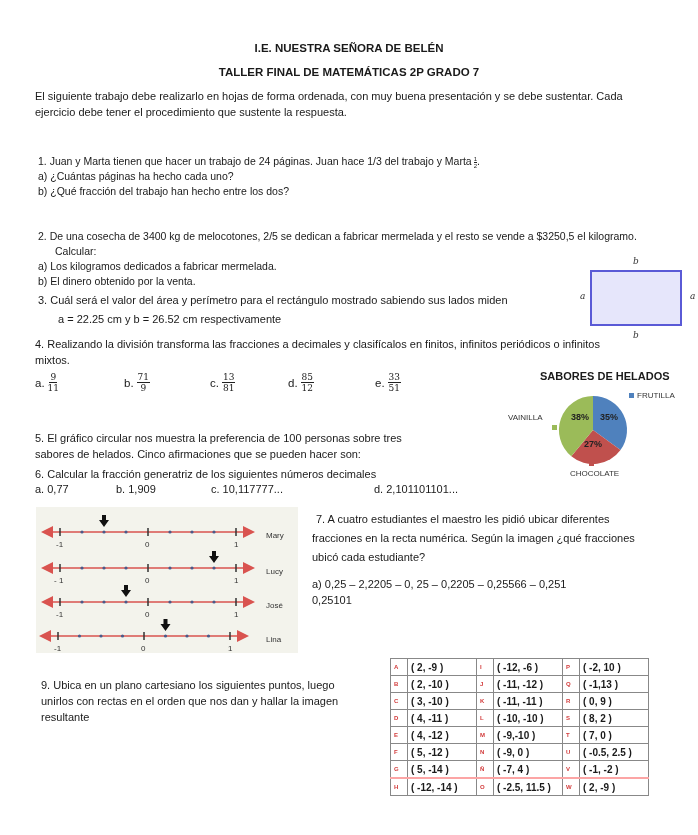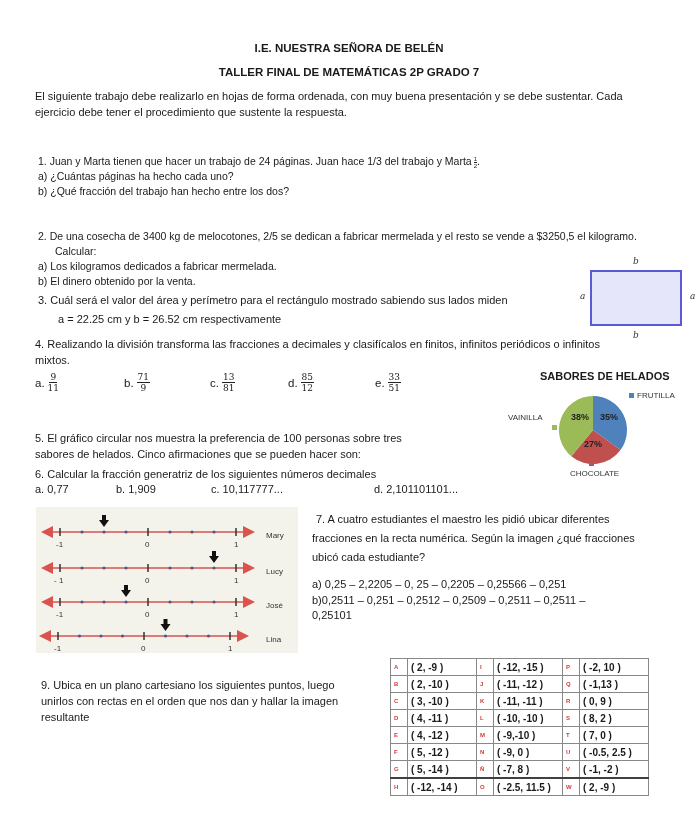--- a/index.html
+++ b/index.html
@@ -16,21 +16,21 @@
   .fracitem { position: absolute; font-size: 11.5px; display: flex; align-items: center; }
   .tiny-frac { display: inline-flex; flex-direction: column; align-items: center; vertical-align: middle; font-size: 6px; line-height: 6px; margin-left: 2px; }
   .tiny-frac .num { border-bottom: 1px solid #222; }
   .rect-fig { left: 590px; top: 270px; width: 92px; height: 56px; background: #e6e6fb; border: 2px solid #5a5ad6; box-sizing: border-box; }
   .var { font-family: "DejaVu Serif", serif; font-style: italic; font-size: 9px; color: #333; }
   .numline-box { left: 36px; top: 507px; width: 262px; height: 146px; background: #f3f3ec; }
   table.pts { position: absolute; left: 390px; top: 658px; border-collapse: collapse; font-size: 10px; }
   table.pts td { border: 1px solid #888; height: 16px; padding: 0 3px; text-align: left; font-weight: bold; }
   table.pts td.lt { color: #d23a3a; font-size: 6px; width: 10px; }
   table.pts td.val { width: 62px; }
-  table.pts tr.last td { border-top: 2px solid #404040; }
+  table.pts tr.last td { border-top: 2px solid #fca5a5; }
   .pie-title { left: 540px; top: 370px; font-weight: bold; font-size: 11px; }
 </style>
 </head>
 <body>
 
 <div class="abs title" style="top:42px;">I.E. NUESTRA SEÑORA DE BELÉN</div>
 <div class="abs title" style="top:58px;margin-top:8px;">TALLER FINAL DE MATEMÁTICAS 2P GRADO 7</div>
 
 <div class="abs p" style="left:35px; top:88px; width:640px;">
   <div>El siguiente trabajo debe realizarlo en hojas de forma ordenada, con muy buena presentación y se debe sustentar. Cada</div>
@@ -219,37 +219,36 @@
 </div>
 
 <div class="abs p" style="left:312px; top:510px; width:386px; line-height:19px;">
   <div style="padding-left:4px;">7. A cuatro estudiantes el maestro les pidió ubicar diferentes</div>
   <div>fracciones en la recta numérica.   Según la imagen ¿qué fracciones</div>
   <div>ubicó cada estudiante?</div>
 </div>
 
 <div class="abs p" style="left:312px; top:577px; width:386px; line-height:15.5px;">
   <div>a) 0,25  –  2,2205 –  0, 25  –  0,2205  –  0,25566  –  0,251</div>
-  <div>b)0,2511 –  0,251 –  0,2512 –  0,2509  –  0,2511 – 0,2511 –</div>
   <div>0,25101</div>
 </div>
 
 <div class="abs p" style="left:41px; top:677px; width:340px; line-height:16px;">
   <div>9. Ubica en un plano cartesiano los siguientes puntos, luego</div>
   <div>unirlos con rectas en el orden que nos dan y hallar la imagen</div>
   <div>resultante</div>
 </div>
 
 <table class="pts">
   <tbody id="pts-body">
       <tr>
         <td class="lt">A</td>
         <td class="val">( 2, -9 )</td>
         <td class="lt">I</td>
-        <td class="val">( -12, -15 )</td>
+        <td class="val">( -12, -6 )</td>
         <td class="lt">P</td>
         <td class="val">( -2, 10 )</td>
       </tr>
       <tr>
         <td class="lt">B</td>
         <td class="val">( 2, -10 )</td>
         <td class="lt">J</td>
         <td class="val">( -11, -12 )</td>
         <td class="lt">Q</td>
         <td class="val">( -1,13 )</td>
@@ -283,21 +282,21 @@
         <td class="val">( 5, -12 )</td>
         <td class="lt">N</td>
         <td class="val">( -9, 0 )</td>
         <td class="lt">U</td>
         <td class="val">( -0.5, 2.5 )</td>
       </tr>
       <tr>
         <td class="lt">G</td>
         <td class="val">( 5, -14 )</td>
         <td class="lt">Ñ</td>
-        <td class="val">( -7, 8 )</td>
+        <td class="val">( -7, 4 )</td>
         <td class="lt">V</td>
         <td class="val">( -1, -2 )</td>
       </tr>
       <tr class="last">
         <td class="lt">H</td>
         <td class="val">( -12, -14 )</td>
         <td class="lt">O</td>
         <td class="val">( -2.5, 11.5 )</td>
         <td class="lt">W</td>
         <td class="val">( 2, -9 )</td>

